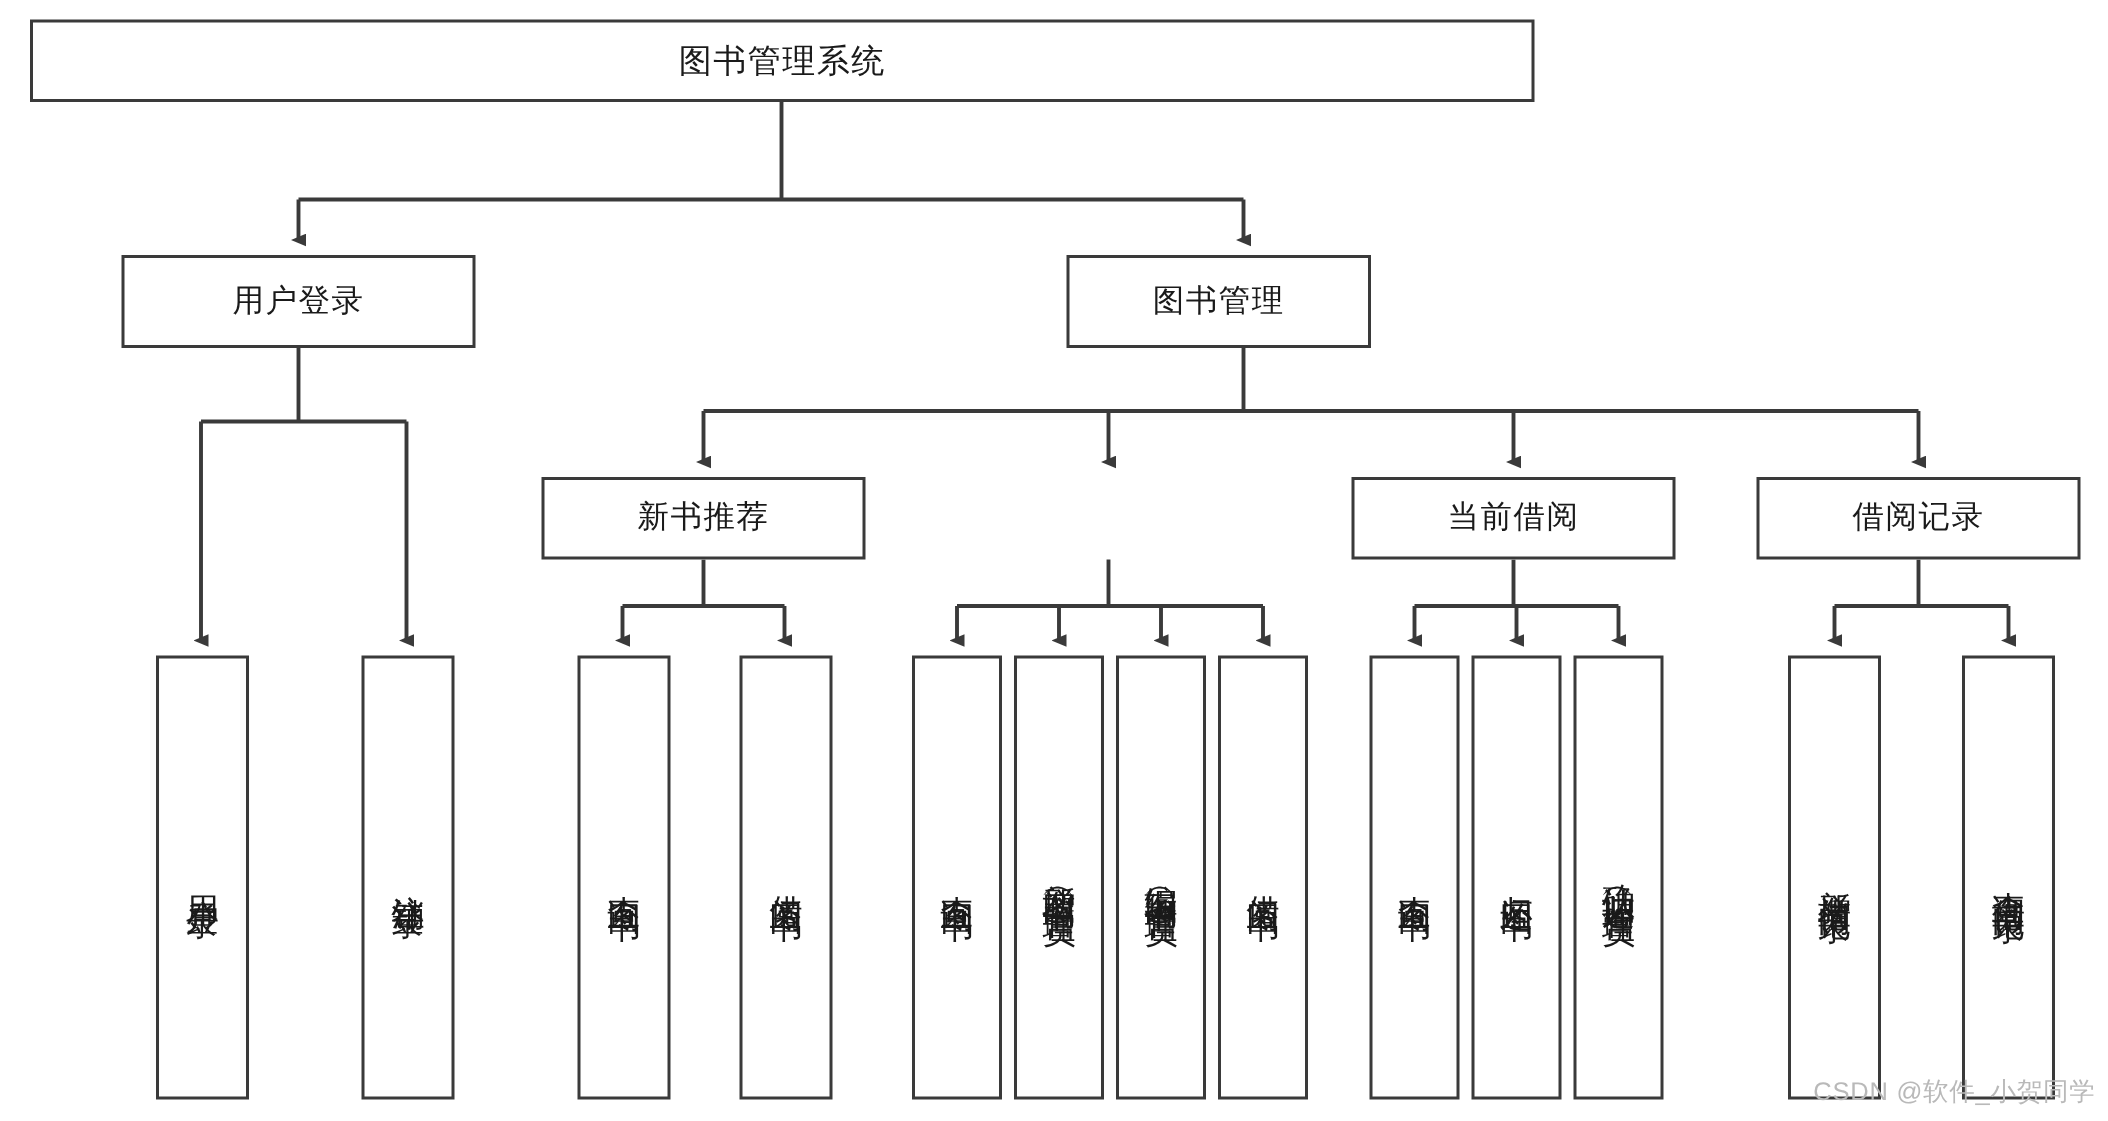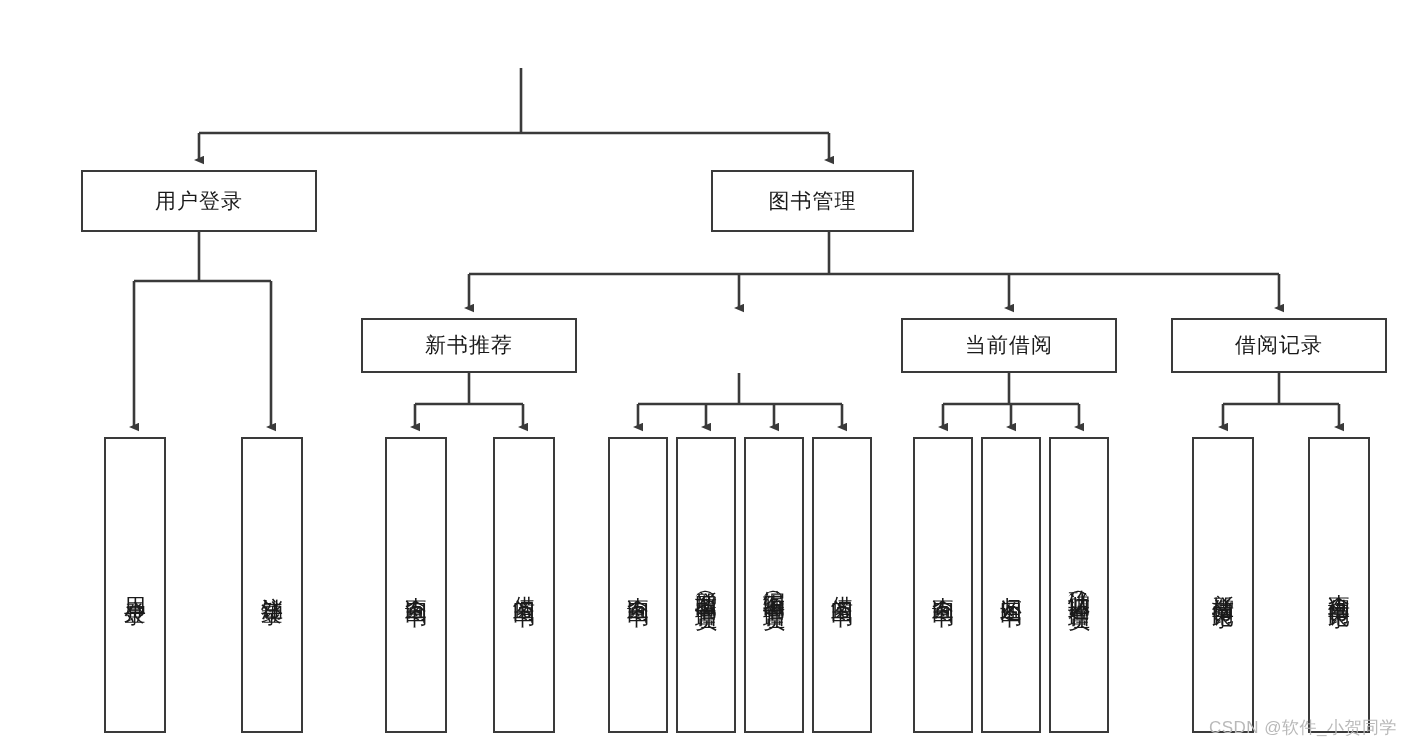--- a/index.html
+++ b/index.html
@@ -119,20 +119,23 @@
       <path d="M1011,404 L1011,427" marker-end="url(#arrow)"></path>
       <path d="M1079,404 L1079,427" marker-end="url(#arrow)"></path>
 
       <path d="M1279,373 L1279,404"></path>
       <path d="M1223,404 L1339,404"></path>
       <path d="M1223,404 L1223,427" marker-end="url(#arrow)"></path>
       <path d="M1339,404 L1339,427" marker-end="url(#arrow)"></path>
     </g>
   </svg>
 
+  <div class="node horiz title" style="left:20px;top:13px;width:1003px;height:55px;">
+    <span class="label">图书管理系统</span>
+  </div>
 
   <div class="node horiz" style="left:81px;top:170px;width:236px;height:62px;">
     <span class="label">用户登录</span>
   </div>
   <div class="node horiz" style="left:711px;top:170px;width:203px;height:62px;">
     <span class="label">图书管理</span>
   </div>
 
   <div class="node horiz" style="left:361px;top:318px;width:216px;height:55px;align-items:center;">
     <span class="label">新书推荐</span>

